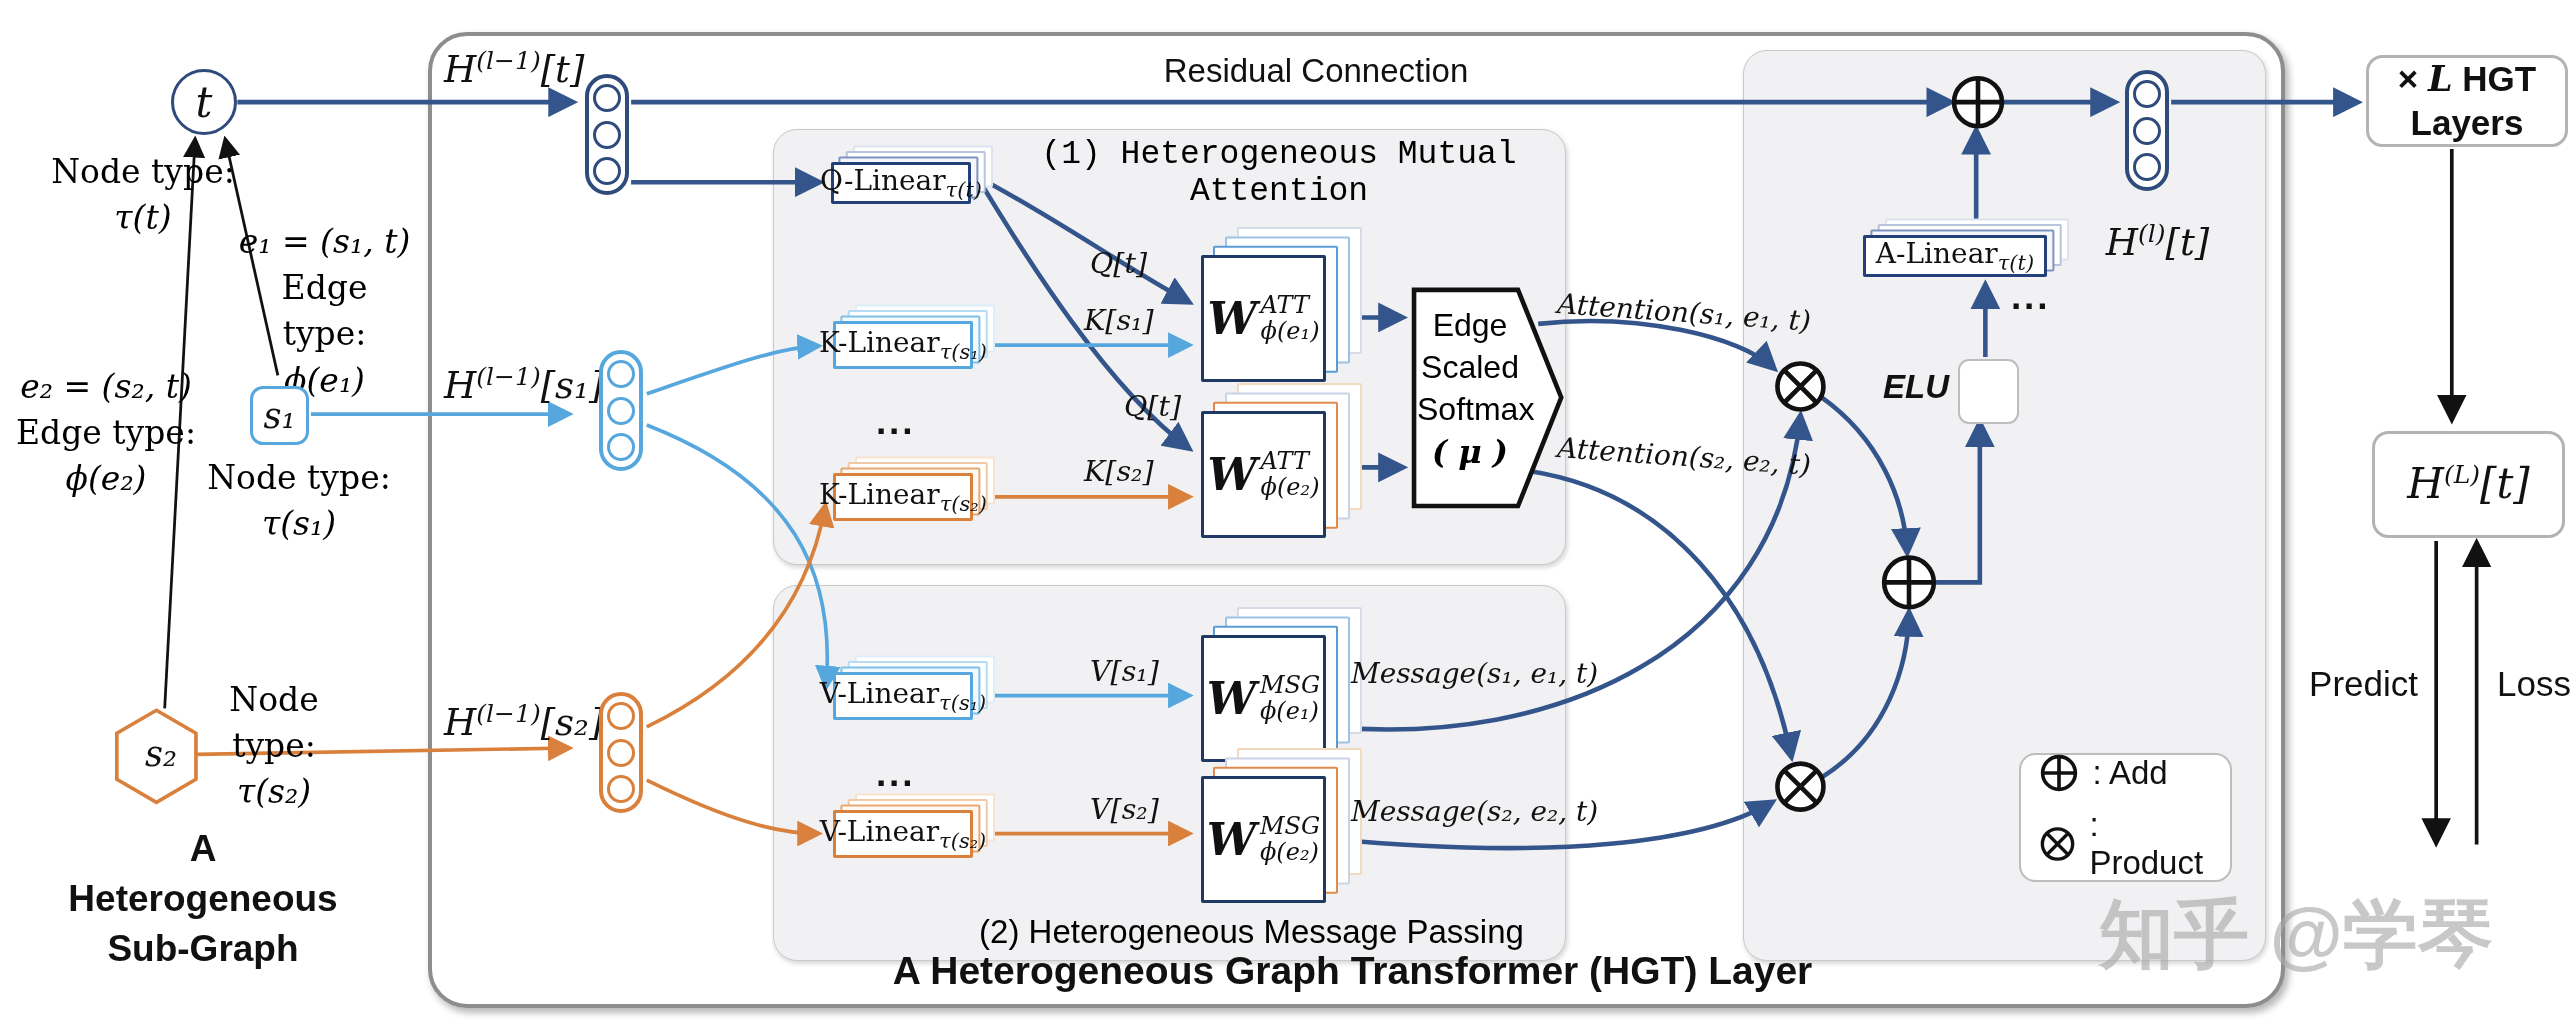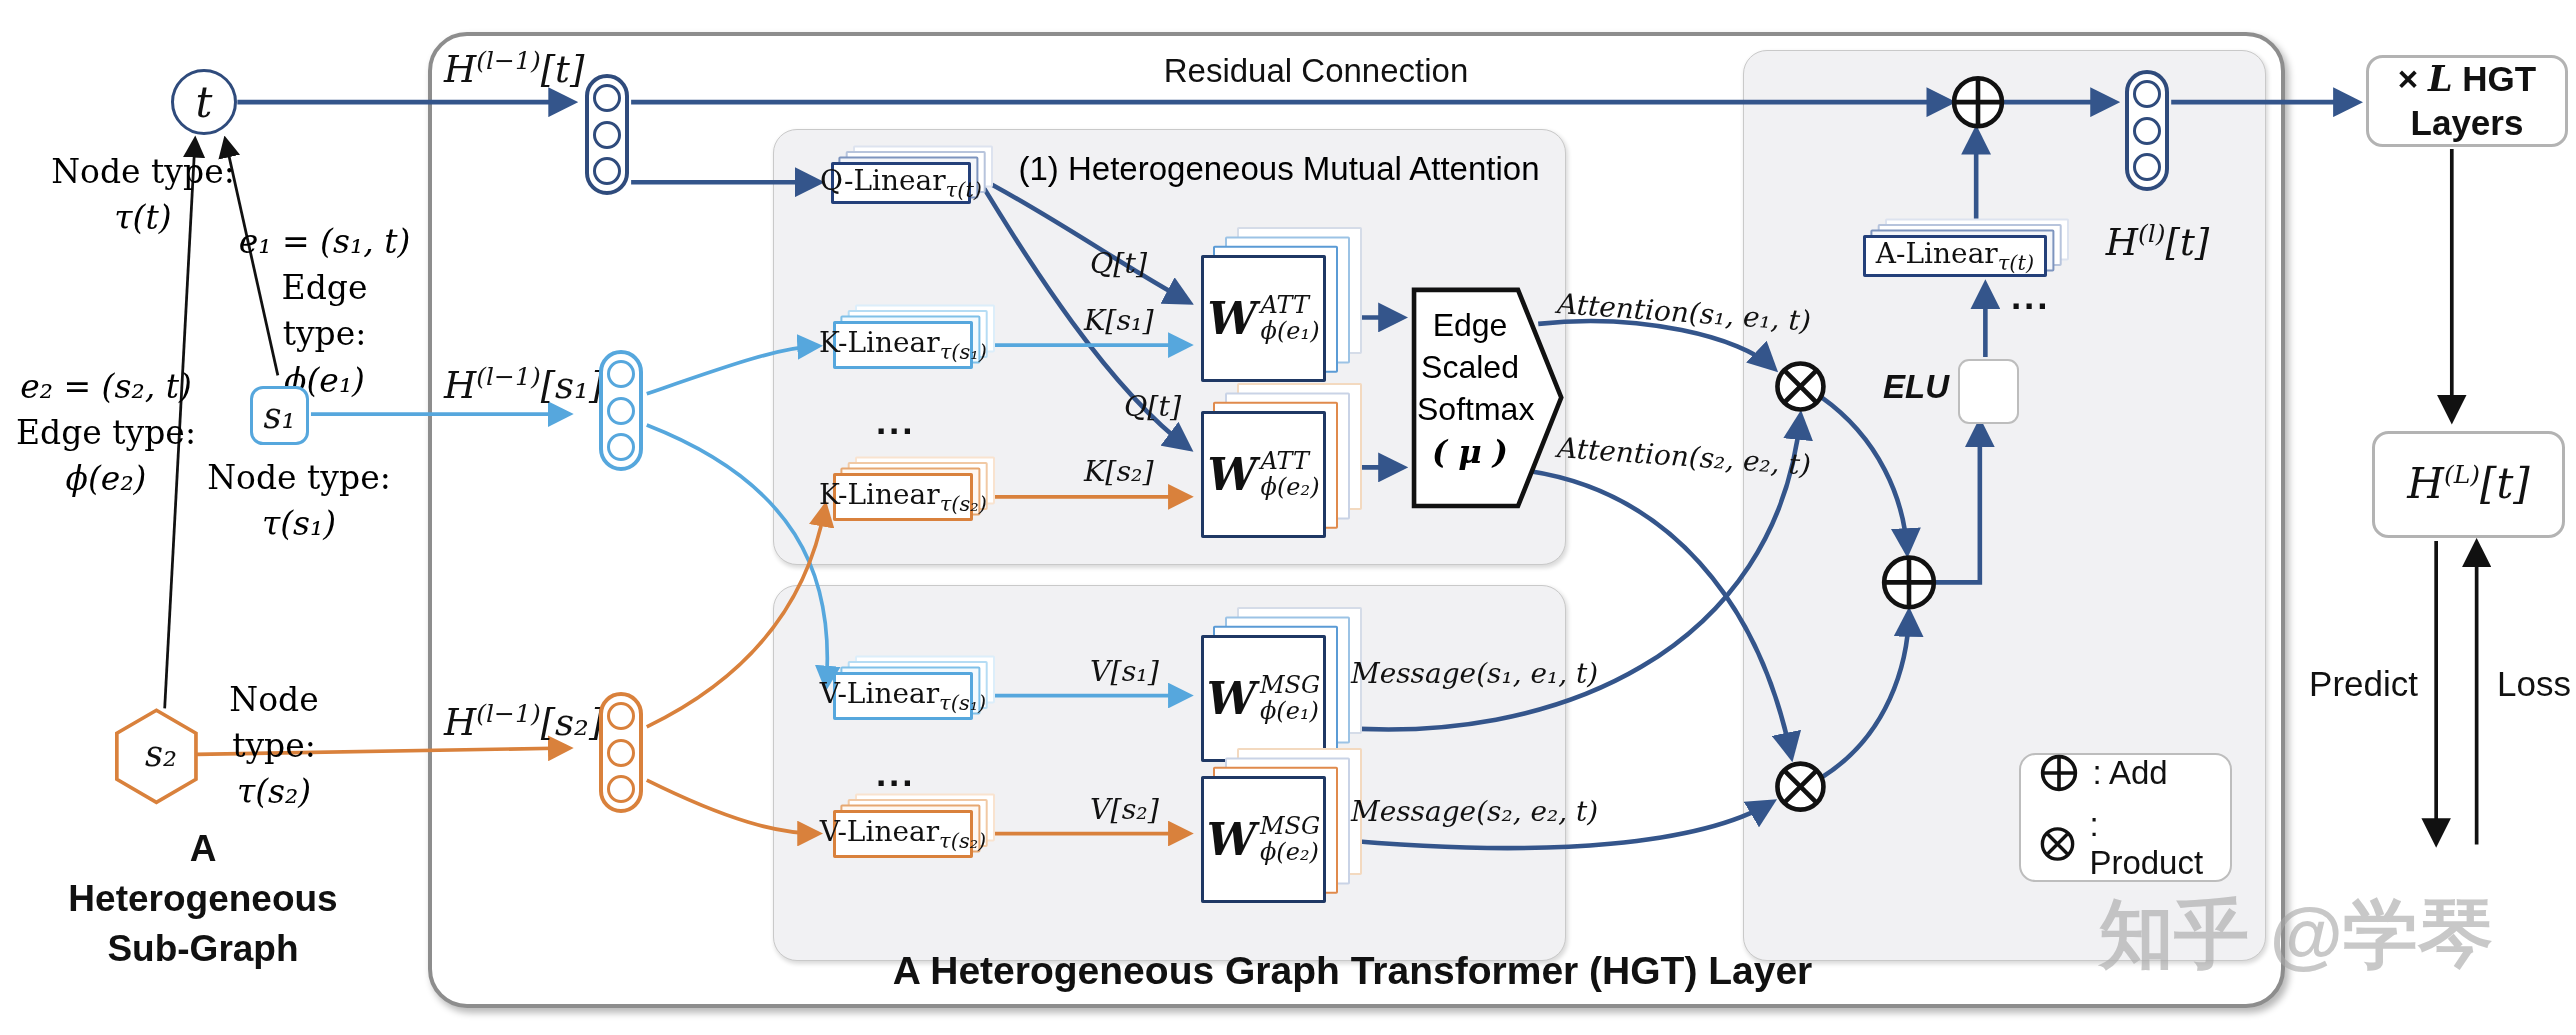--- a/index.html
+++ b/index.html
@@ -218,21 +218,21 @@
     <div class="dot"></div>
       <div class="dot"></div>
       <div class="dot"></div>
   </div>
   <div class="abs z3 vec vec-navy" style="left:2125px;top:70px;">
     <div class="dot"></div>
       <div class="dot"></div>
       <div class="dot"></div>
   </div>
 
-  <div class="abs z3 panel-title center" style="left:1012px;top:150px;width:534px;">(1) Heterogeneous Mutual Attention</div>
+  <div class="abs z3 panel-title center" style="left:1012px;top:136px;width:534px;font-family:Liberation Mono, monospace;">(1) Heterogeneous Mutual Attention</div>
 
   <div class="stackbox lin lin-navy z3 abs" style="left:831px;top:162px;width:140px;height:42px;">
     <div class="sheet s3"></div>
       <div class="sheet s2"></div>
       <div class="sheet s1"></div>
     <div class="front">
         <span class="lin-label"><span>Q-Linear</span><sub>τ(t)</sub></span>
       </div>
   </div>
   <div class="stackbox lin lin-blue z3 abs" style="left:833px;top:321px;width:140px;height:48px;border-radius:24px;">
@@ -287,20 +287,21 @@
   <div class="abs z3 center softmax-text" style="left:1417px;top:304px;width:106px;">
     <div>Edge</div>
     <div>Scaled</div>
     <div>Softmax</div>
     <div style="font-weight:bold;font-style:italic;font-family:'DejaVu Serif',serif;">( μ )</div>
   </div>
 
   <div class="abs z3 flow-label" style="left:1557px;top:296px;transform:rotate(4deg);">Attention(s₁, e₁, t)</div>
   <div class="abs z3 flow-label" style="left:1557px;top:440px;transform:rotate(4deg);">Attention(s₂, e₂, t)</div>
 
+  <div class="abs z3 panel-title center" style="left:948px;top:913px;width:607px;">(2) Heterogeneous Message Passing</div>
 
   <div class="stackbox lin lin-blue z3 abs" style="left:833px;top:672px;width:140px;height:48px;">
     <div class="sheet s3"></div>
       <div class="sheet s2"></div>
       <div class="sheet s1"></div>
     <div class="front">
         <span class="lin-label"><span>V-Linear</span><sub>τ(s₁)</sub></span>
       </div>
   </div>
   <div class="abs z3 dots" style="left:876px;top:753px;">...</div>

